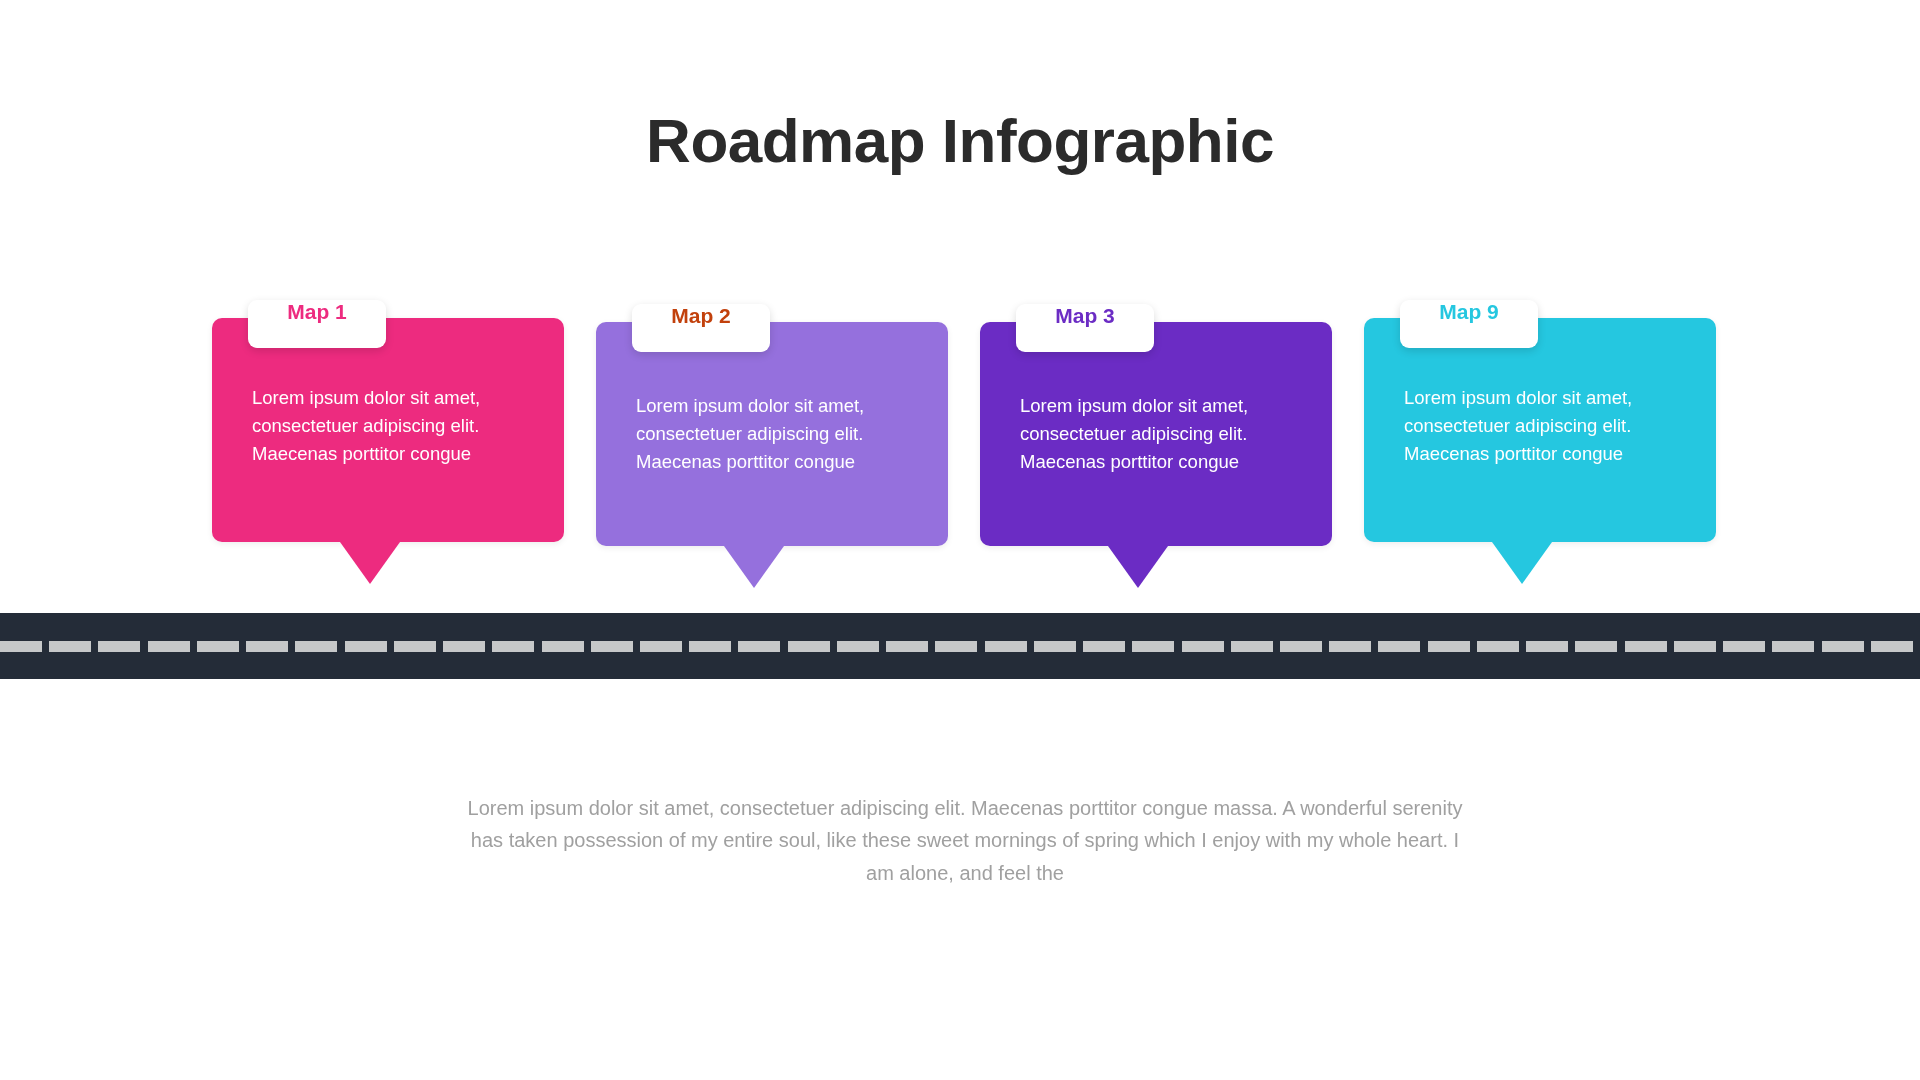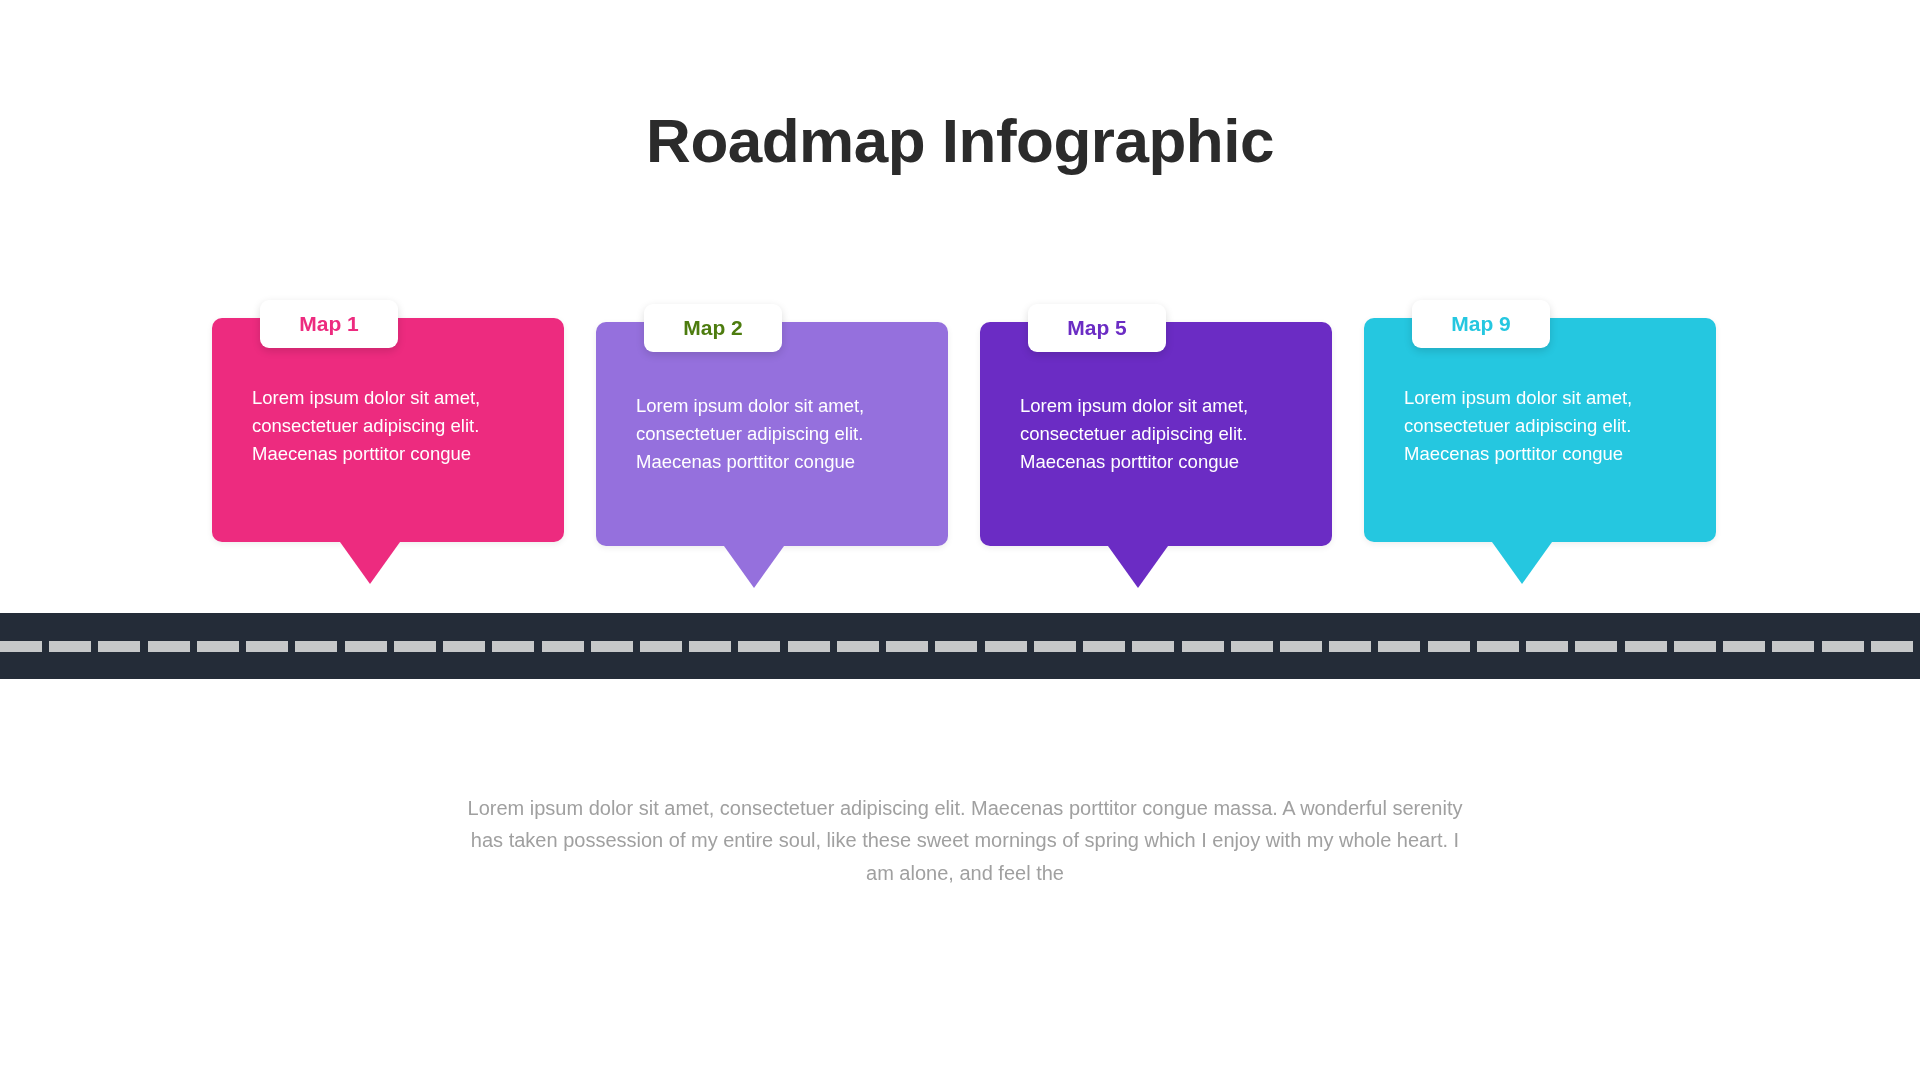--- a/index.html
+++ b/index.html
@@ -90,25 +90,23 @@
   .card-badge {
     position: absolute;
     top: 0;
     left: 36px;
     min-width: 138px;
     height: 48px;
     background: #ffffff;
     border-radius: 9px;
     box-shadow: 0 3px 9px rgba(0,0,0,0.14);
     display: flex;
-    align-items: center;
     justify-content: center;
     padding: 0 18px;
     z-index: 5;
-    margin-left: 12px;
   }
   .card-badge-label {
     font-size: 21px;
     font-weight: bold;
     white-space: nowrap;
   }
 
   
   .card-slot.slot-1 .card-body,
   .card-slot.slot-2 .card-body { top: 22px; }
@@ -173,31 +171,31 @@
         <span class="card-badge-label" style="color: rgb(237, 43, 127);">Map 1</span>
       </div>
     </div>
 
     <div class="card-slot slot-1">
       <div class="card-body" style="background: rgb(149, 112, 221);">
         <div class="card-text">Lorem ipsum dolor sit amet, consectetuer adipiscing elit. Maecenas porttitor congue</div>
       </div>
       <div class="card-pointer" style="border-top-color: rgb(149, 112, 221);"></div>
       <div class="card-badge">
-        <span class="card-badge-label" style="color: #4d7c0f;">Map 2</span>
+        <span class="card-badge-label" style="color: #c2410c;">Map 2</span>
       </div>
     </div>
 
     <div class="card-slot slot-2">
       <div class="card-body" style="background: rgb(107, 44, 196);">
         <div class="card-text">Lorem ipsum dolor sit amet, consectetuer adipiscing elit. Maecenas porttitor congue</div>
       </div>
       <div class="card-pointer" style="border-top-color: rgb(107, 44, 196);"></div>
       <div class="card-badge">
-        <span class="card-badge-label" style="color: rgb(107, 44, 196);">Map 5</span>
+        <span class="card-badge-label" style="color: rgb(107, 44, 196);">Map 3</span>
       </div>
     </div>
 
     <div class="card-slot slot-3">
       <div class="card-body" style="background: rgb(37, 199, 224);">
         <div class="card-text">Lorem ipsum dolor sit amet, consectetuer adipiscing elit. Maecenas porttitor congue</div>
       </div>
       <div class="card-pointer" style="border-top-color: rgb(37, 199, 224);"></div>
       <div class="card-badge">
         <span class="card-badge-label" style="color: rgb(37, 199, 224);">Map 9</span>

